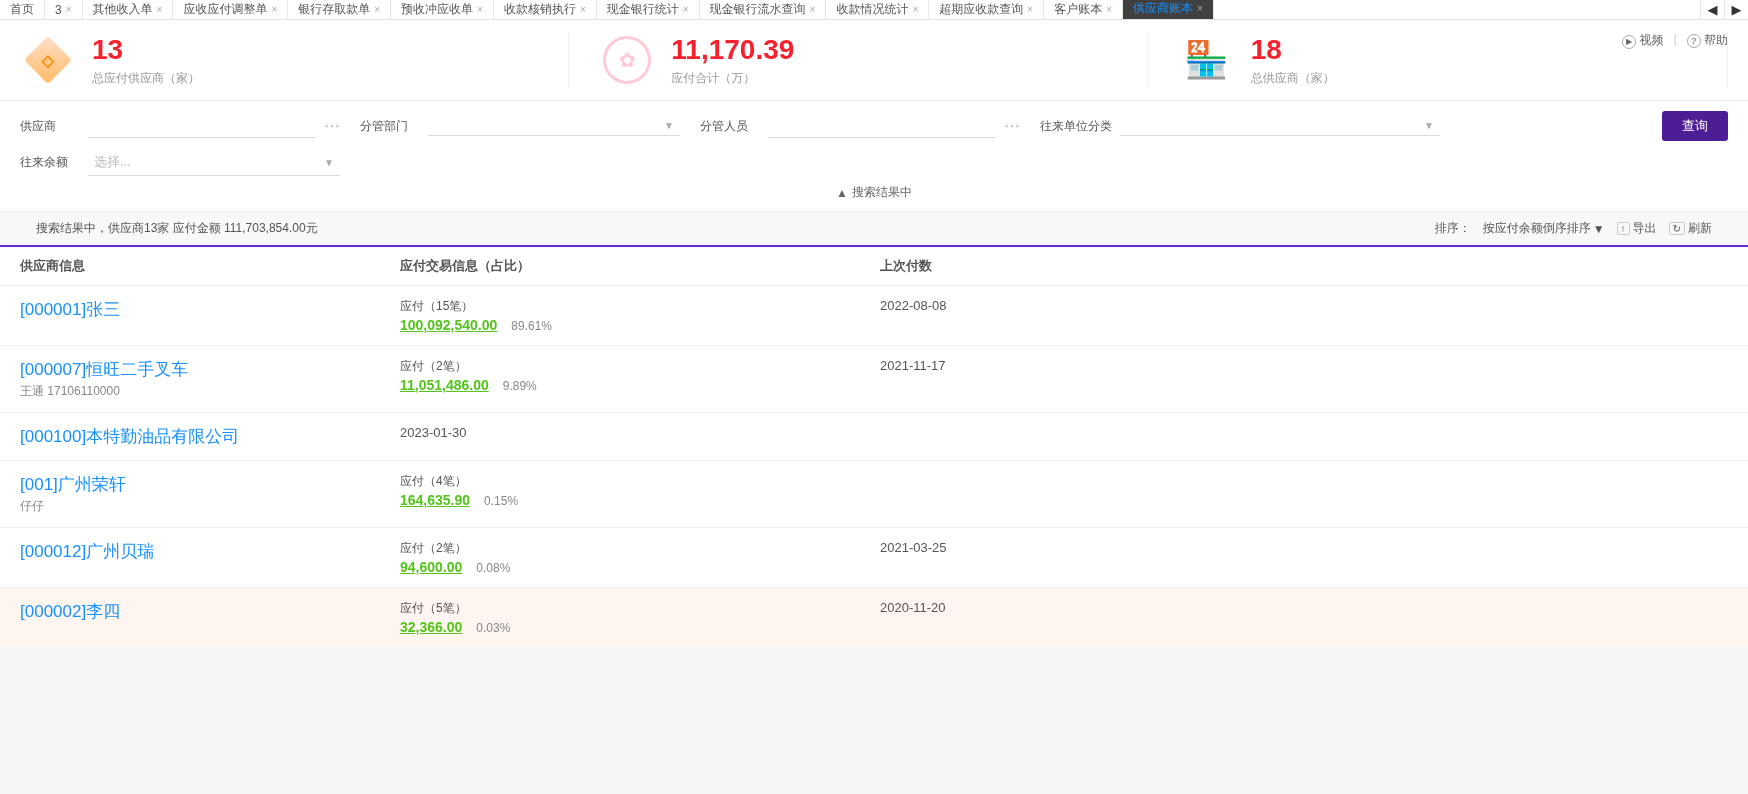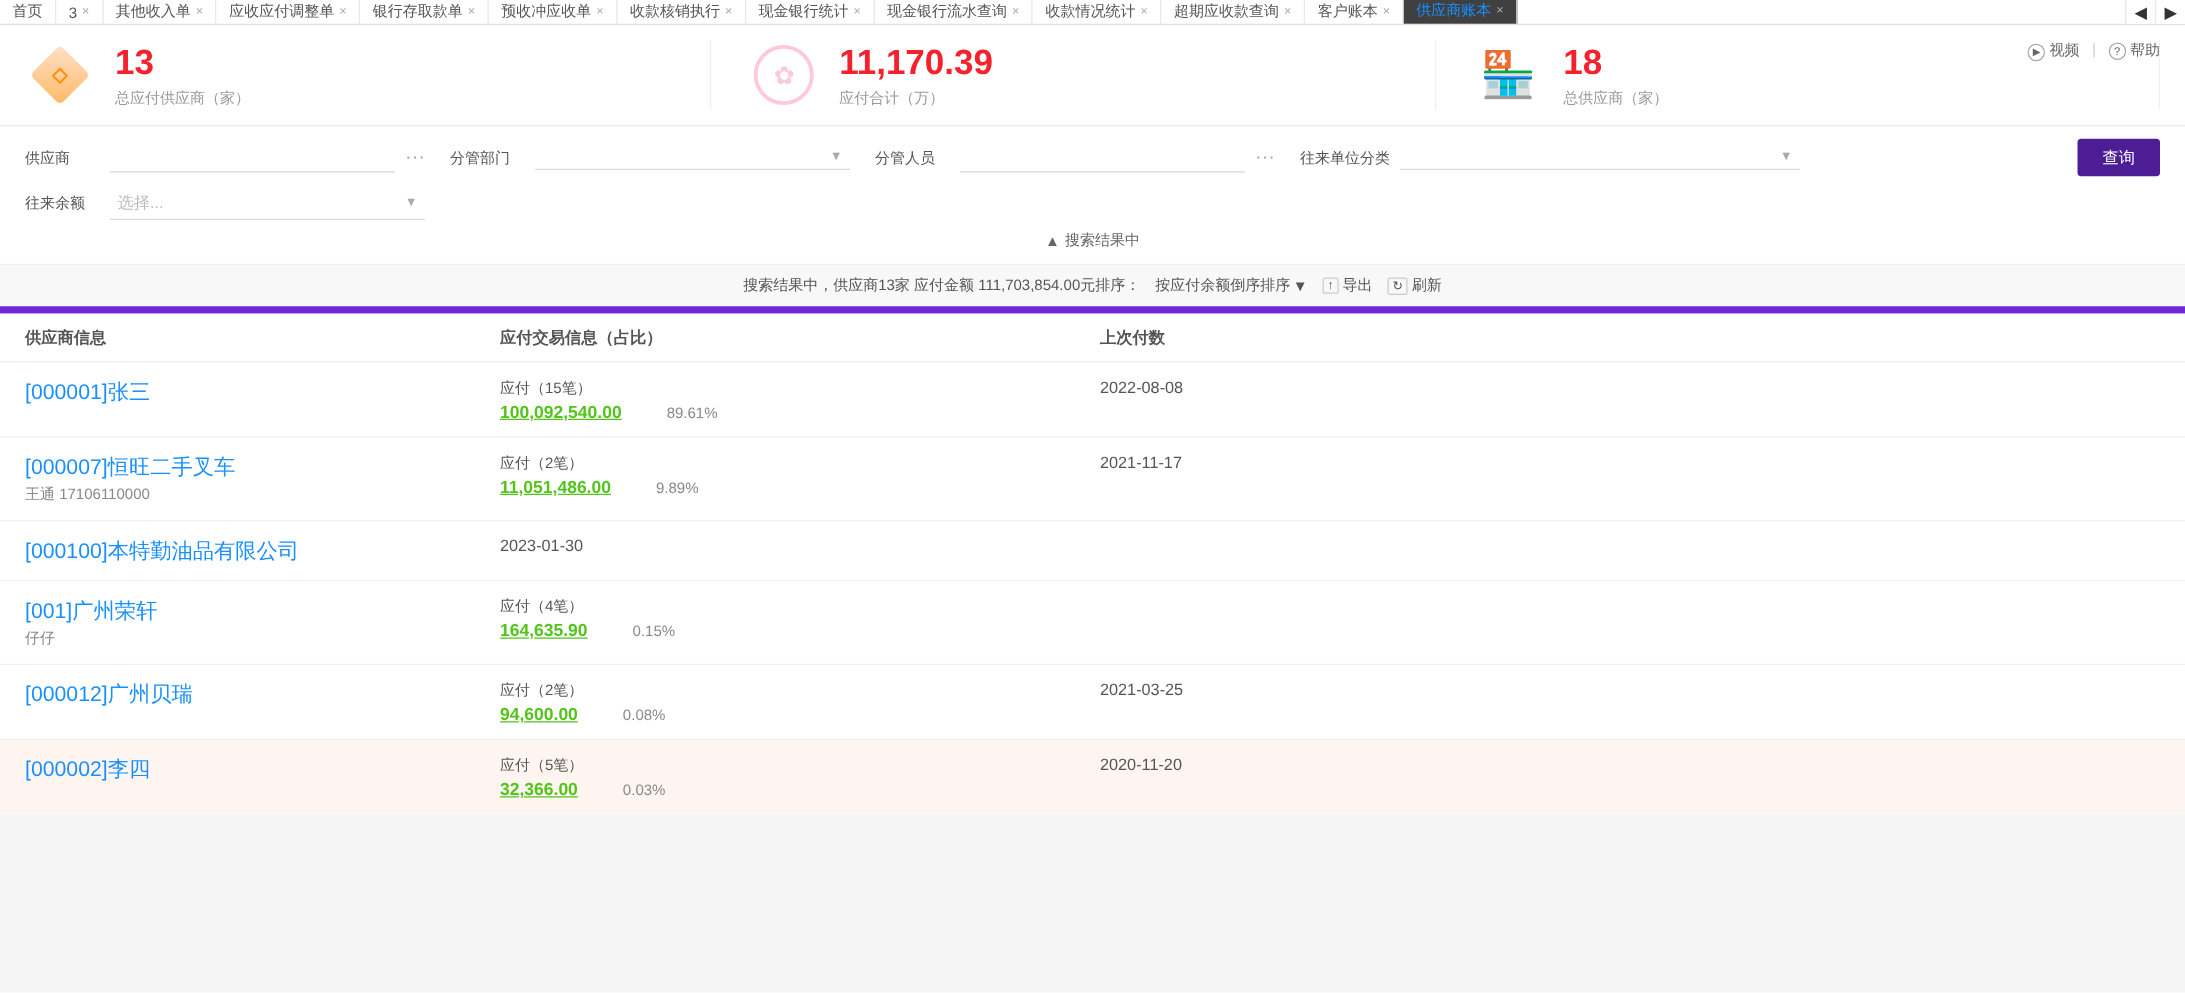--- a/index.html
+++ b/index.html
@@ -150,22 +150,22 @@
       margin: 4px auto 0;
       width: fit-content;
     }
 
     
     .result-bar {
       background: #f8f8f8;
       padding: 8px 36px;
       display: flex;
       align-items: center;
-      justify-content: center;
-      border-bottom: 6px solid #6d28d9;
+      justify-content: space-between;
+      border-bottom: 2px solid #6d28d9;
     }
     .result-info { font-size: 12px; color: #555; }
     .result-actions {
       display: flex;
       align-items: center;
       gap: 12px;
       font-size: 12px;
       color: #555;
     }
     .result-actions .action-link { cursor: pointer; color: #555; display: flex; align-items: center; gap: 3px; }
@@ -207,21 +207,21 @@
     .supplier-contact { font-size: 12px; color: #888; margin-top: 2px; }
 
     .payable-label { font-size: 12px; color: #555; }
     .payable-amount {
       color: #52c41a;
       font-size: 14px;
       font-weight: bold;
       margin-right: 12px;
     }
     .payable-percent { font-size: 12px; color: #888; }
-    .payable-row { display: flex; align-items: baseline; gap: 24px; margin-top: 2px; }
+    .payable-row { display: flex; align-items: baseline; gap: 2px; margin-top: 2px; }
 
     .last-payment-date { font-size: 13px; color: #555; }
 
     
     .main-content { overflow-y: auto; max-height: calc(794px - 36px - 80px - 70px - 44px - 36px); }
     .divider { color: #ccc; }
   </style>
 </head>
 <body>
 

